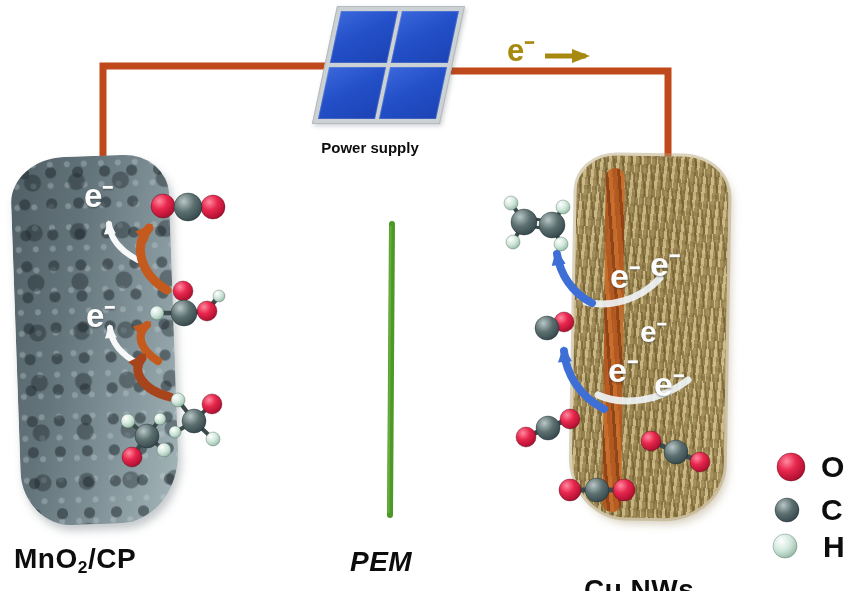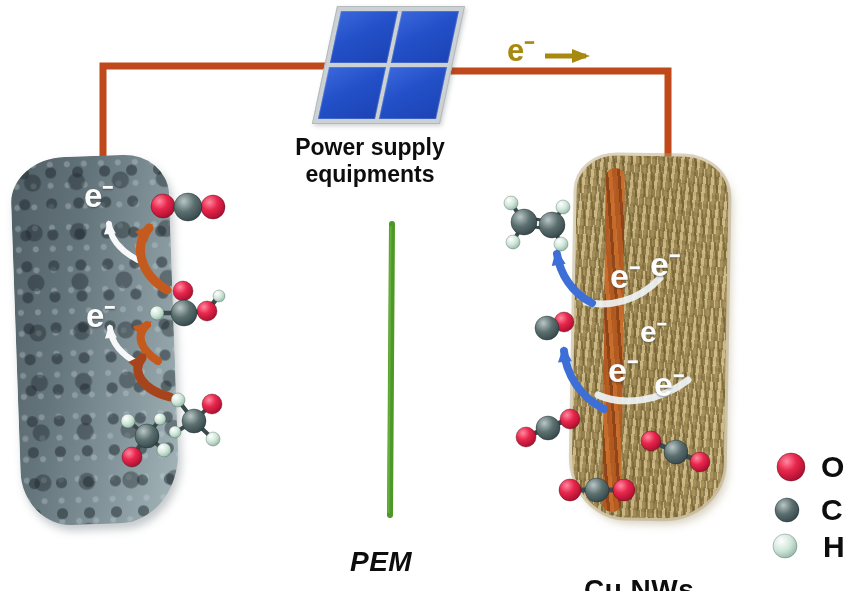--- a/index.html
+++ b/index.html
@@ -49,21 +49,21 @@
   }
   .copper-core{
     left:604px;top:168px;width:19px;height:344px;border-radius:9px;
     transform:rotate(.6deg);
     background:repeating-linear-gradient(85deg,#b4561c 0 5px,#8e3f12 5px 8px,#c96a28 8px 12px);
     opacity:.92;
   }
 
   
   .caption{color:#0d0d0d;font-weight:bold;}
-  .power-label{left:280px;top:134px;width:180px;text-align:center;font-size:23px;line-height:27px;}
+  .power-label{left:280px;top:134px;width:180px;text-align:center;font-size:15px;line-height:27px;}
   .bottom-label{font-size:28px;letter-spacing:.5px;}
   .sub{font-size:.62em;vertical-align:-.28em;}
   .e-gold{left:507px;top:28px;font-size:31px;font-weight:bold;color:#a8890f;}
   .e-white{font-weight:bold;color:#fdfdfd;text-shadow:0 1px 2px rgba(20,30,35,.45);}
   .legend-letter{font-size:30px;font-weight:bold;color:#0d0d0d;}
 </style>
 </head>
 <body>
 
 <div class="canvas">
@@ -207,34 +207,36 @@
     <div class="panel-grid">
       <div class="panel-cell"></div>
       <div class="panel-cell"></div>
       <div class="panel-cell"></div>
       <div class="panel-cell"></div>
     </div>
   </div>
 
   <div class="abs z5 caption power-label">
     <div>Power supply</div>
-    <div>equipments</div>
   </div>
 
   <span class="abs z5 e-gold">e⁻</span>
 
   <span class="abs z5 e-white" style="left:84px;top:172px;font-size:33px;">e⁻</span>
   <span class="abs z5 e-white" style="left:86px;top:292px;font-size:33px;">e⁻</span>
 
   <span class="abs z5 e-white" style="left:610px;top:252px;font-size:34px;">e⁻</span>
   <span class="abs z5 e-white" style="left:650px;top:240px;font-size:34px;">e⁻</span>
   <span class="abs z5 e-white" style="left:640px;top:310px;font-size:30px;">e⁻</span>
   <span class="abs z5 e-white" style="left:608px;top:346px;font-size:34px;">e⁻</span>
   <span class="abs z5 e-white" style="left:654px;top:360px;font-size:34px;">e⁻</span>
 
+  <div class="abs z5 caption bottom-label" style="left:14px;top:543px;">
+    <span>MnO</span><span class="sub">2</span><span>/CP</span>
+  </div>
   <div class="abs z5 caption bottom-label" style="left:350px;top:546px;font-style:italic;">PEM</div>
   <div class="abs z5 caption bottom-label" style="left:584px;top:546px;margin-top:28px;">Cu NWs</div>
 
   <span class="abs z5 legend-letter" style="left:821px;top:450px;">O</span>
   <span class="abs z5 legend-letter" style="left:821px;top:493px;">C</span>
   <span class="abs z5 legend-letter" style="left:823px;top:530px;">H</span>
 
 </div>
 
 </body></html>

